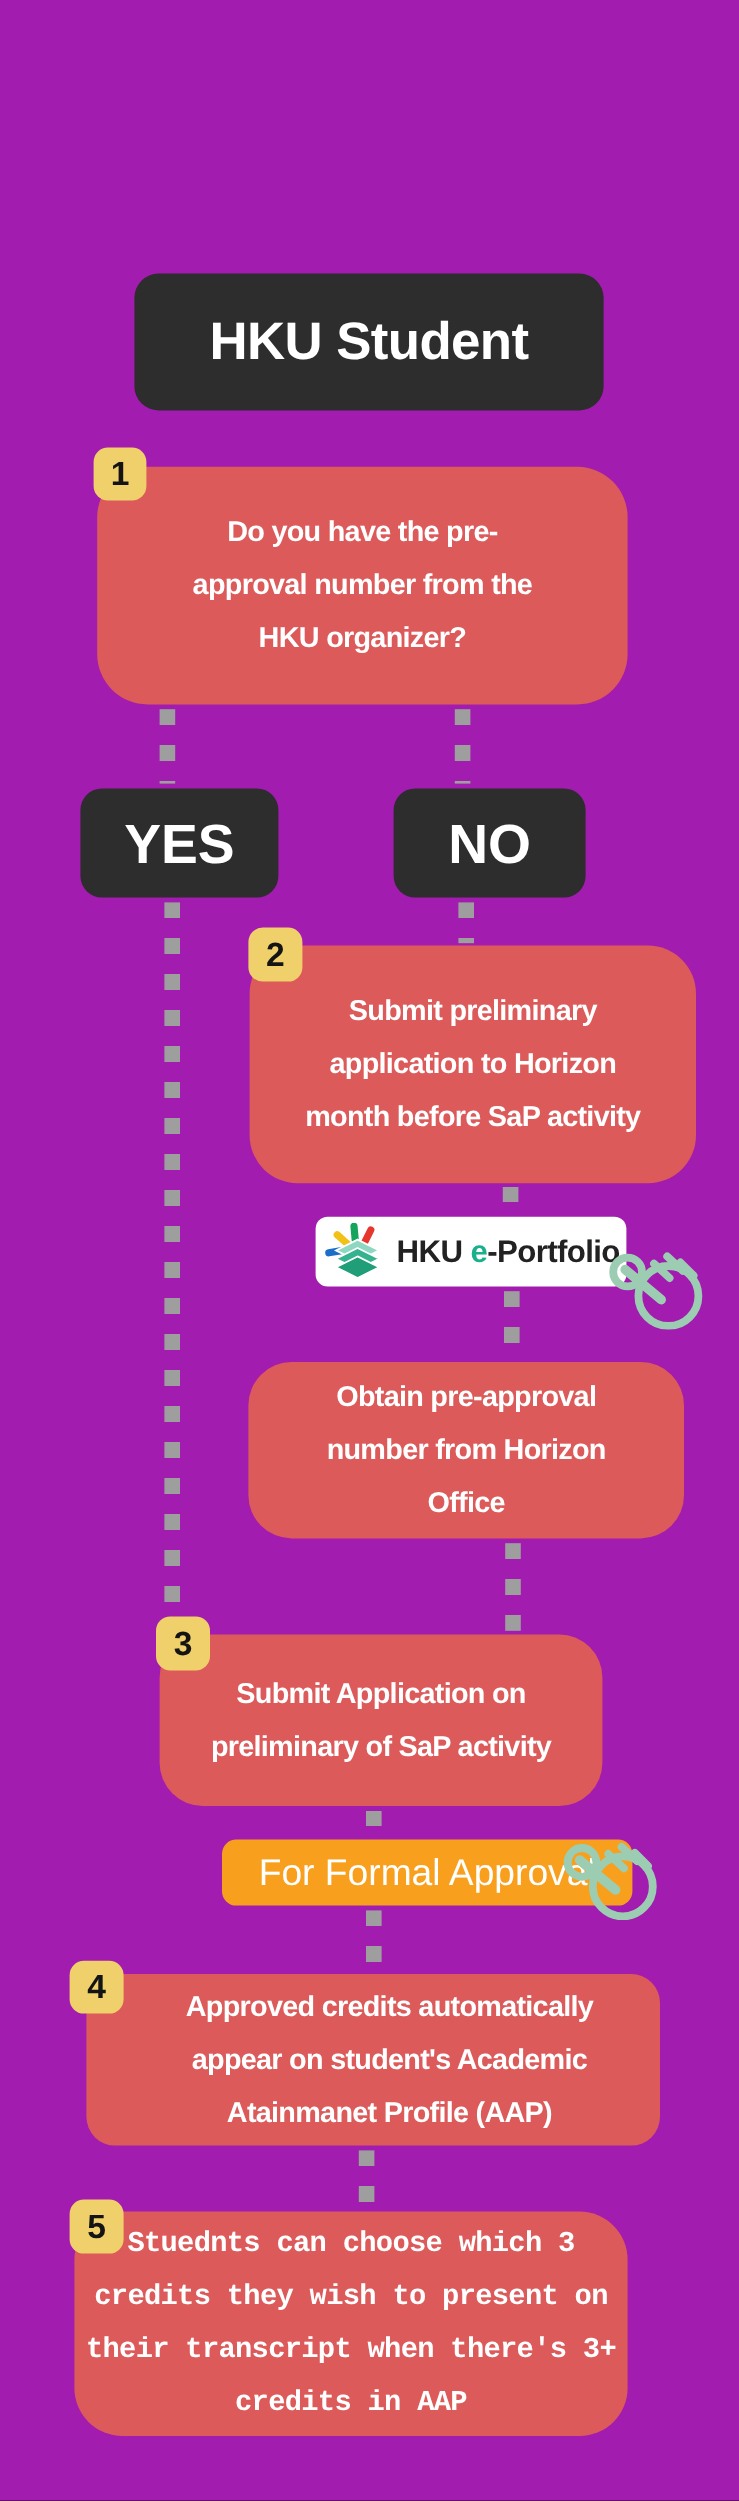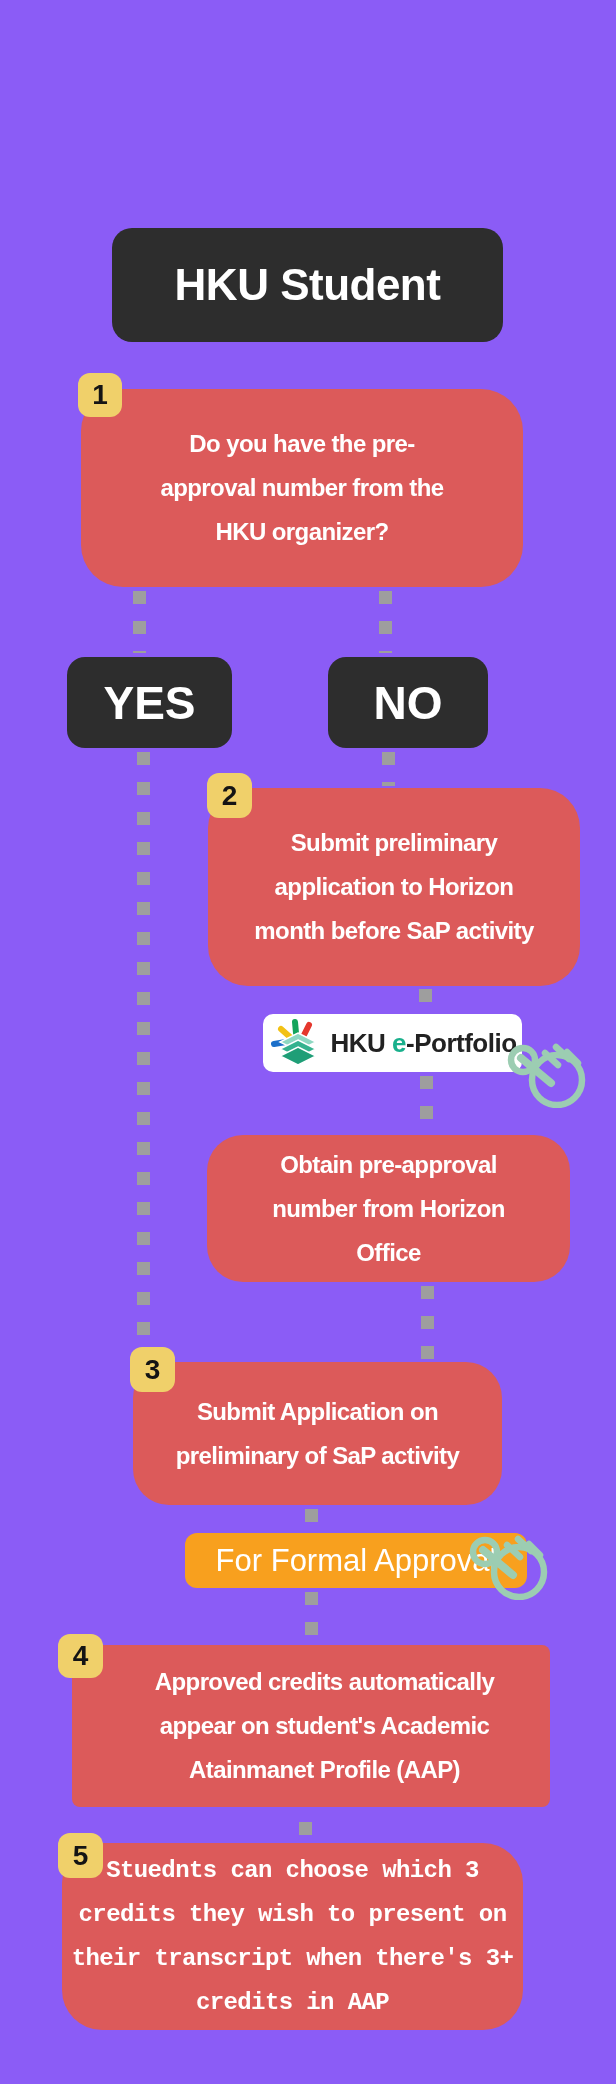--- a/index.html
+++ b/index.html
@@ -1,17 +1,17 @@
 <!DOCTYPE html>
 <html><head>
 <meta charset="utf-8">
 <style>
   html,body{margin:0;padding:0;background:#000;}
   .canvas{
-    position:relative;width:616px;height:2084px;background:#8b5cf6;overflow:hidden;
+    position:relative;width:616px;height:2084px;background:#a21caf;overflow:hidden;
     font-family:"Liberation Sans",sans-serif;
   }
   .node{position:absolute;display:flex;flex-direction:column;justify-content:center;align-items:center;box-sizing:border-box;}
   .dark-box{background:#2D2D2D;color:#fff;font-weight:bold;border-radius:18px;}
   .red-box{background:#DC5A5A;color:#fff;font-weight:bold;}
   .red-box .line{white-space:nowrap;line-height:44px;height:44px;font-size:24px;letter-spacing:-0.6px;text-align:right;}
   .badge{
     position:absolute;background:#F0D06A;color:#141414;font-weight:bold;font-size:28px;
     border-radius:12px;display:flex;align-items:center;justify-content:center;z-index:5;
   }
@@ -124,21 +124,21 @@
       <line x1="15" y1="16" x2="45" y2="41" stroke="#9CCDB2" stroke-width="8" stroke-linecap="round"></line>
       <line x1="39" y1="11" x2="52" y2="23" stroke="#9CCDB2" stroke-width="6.5" stroke-linecap="round"></line>
       <line x1="50" y1="5" x2="63" y2="17" stroke="#9CCDB2" stroke-width="6.5" stroke-linecap="round"></line>
       <line x1="61" y1="10" x2="72" y2="21" stroke="#9CCDB2" stroke-width="6.5" stroke-linecap="round"></line>
     </svg>
   </span>
 
   <div class="badge" style="left:58px;top:1634px;width:45px;height:44px;">
     <span>4</span>
   </div>
-  <div class="node red-box" style="left:72px;top:1645px;width:478px;height:162px;border-radius:8px;z-index:2;padding-left:27px;">
+  <div class="node red-box" style="left:72px;top:1645px;width:478px;height:143px;border-radius:24px;z-index:2;padding-left:27px;">
     <div class="line">Approved credits automatically</div>
     <div class="line">appear on student's Academic</div>
     <div class="line">Atainmanet Profile (AAP)</div>
   </div>
 
   <div class="badge" style="left:58px;top:1833px;width:45px;height:45px;">
     <span>5</span>
   </div>
   <div class="node red-box" style="left:62px;top:1843px;width:461px;height:187px;border-radius:40px;z-index:2;font-family:Liberation Mono, monospace;">
     <div class="line">Stuednts can choose which 3</div>

